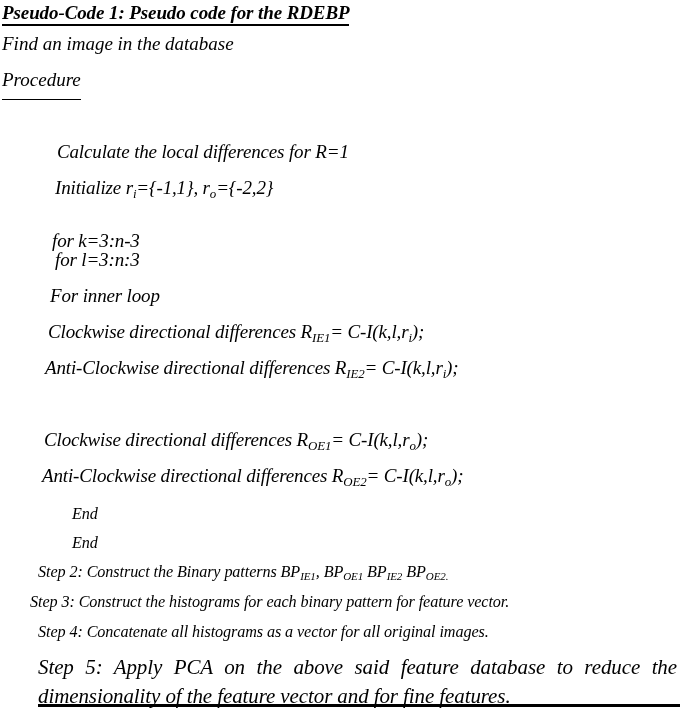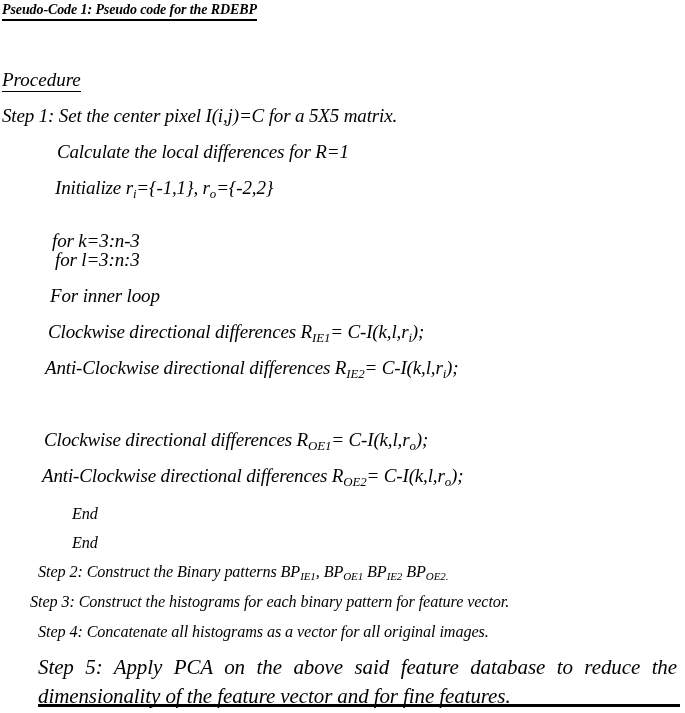--- a/index.html
+++ b/index.html
@@ -27,36 +27,36 @@
   .line {
     position: absolute;
     font-style: italic;
     white-space: pre;
     line-height: 1;
     left: 0;
   }
 
   .title {
     font-weight: bold;
-    font-size: 14px;
+    font-size: 19px;
     letter-spacing: -0.1px;
   }
   .title .u {
     border-bottom: 2px solid #000;
     padding-bottom: 2px;
     display: inline-block;
   }
 
   .subhead {
     font-size: 19px;
   }
 
   .proc .u {
     border-bottom: 1.6px solid #000;
-    padding-bottom: 2px;
+    padding-bottom: 10px;
     display: inline-block;
   }
 
   .body-line {
     font-size: 19px;
     letter-spacing: -0.15px;
   }
 
   .small-line {
     font-size: 16.2px;
@@ -92,24 +92,24 @@
     background: #000;
   }
 </style>
 </head>
 <body>
 
 <div class="page">
 
   <div class="line title" style="top:3px;left:2px;"><span class="u">Pseudo-Code 1: Pseudo code for the RDEBP</span></div>
 
+  <div class="line subhead" style="top:34px;left:2px;">Find an image in the database</div>
 
   <div class="line subhead proc" style="top:70px;left:2px;"><span class="u">Procedure</span></div>
 
-  <div class="line body-line" style="top:106px;left:2px;">Step 1: Set the center pixel I(i,j)=C for a 5X5 matrix.</div>
 
   <div class="line body-line" style="top:142px;left:57px;">Calculate the local differences for R=1</div>
 
   <div class="line body-line" style="top:178px;left:55px;"><span>Initialize r</span><sub>i</sub><span>={-1,1}, r</span><sub>o</sub><span>={-2,2}</span></div>
 
   <div class="line body-line" style="top:214px;left:52px;margin-top:17px;">for k=3:n-3</div>
 
   <div class="line body-line" style="top:250px;left:55px;">for l=3:n:3</div>
 
   <div class="line body-line" style="top:286px;left:50px;">For inner loop</div>

